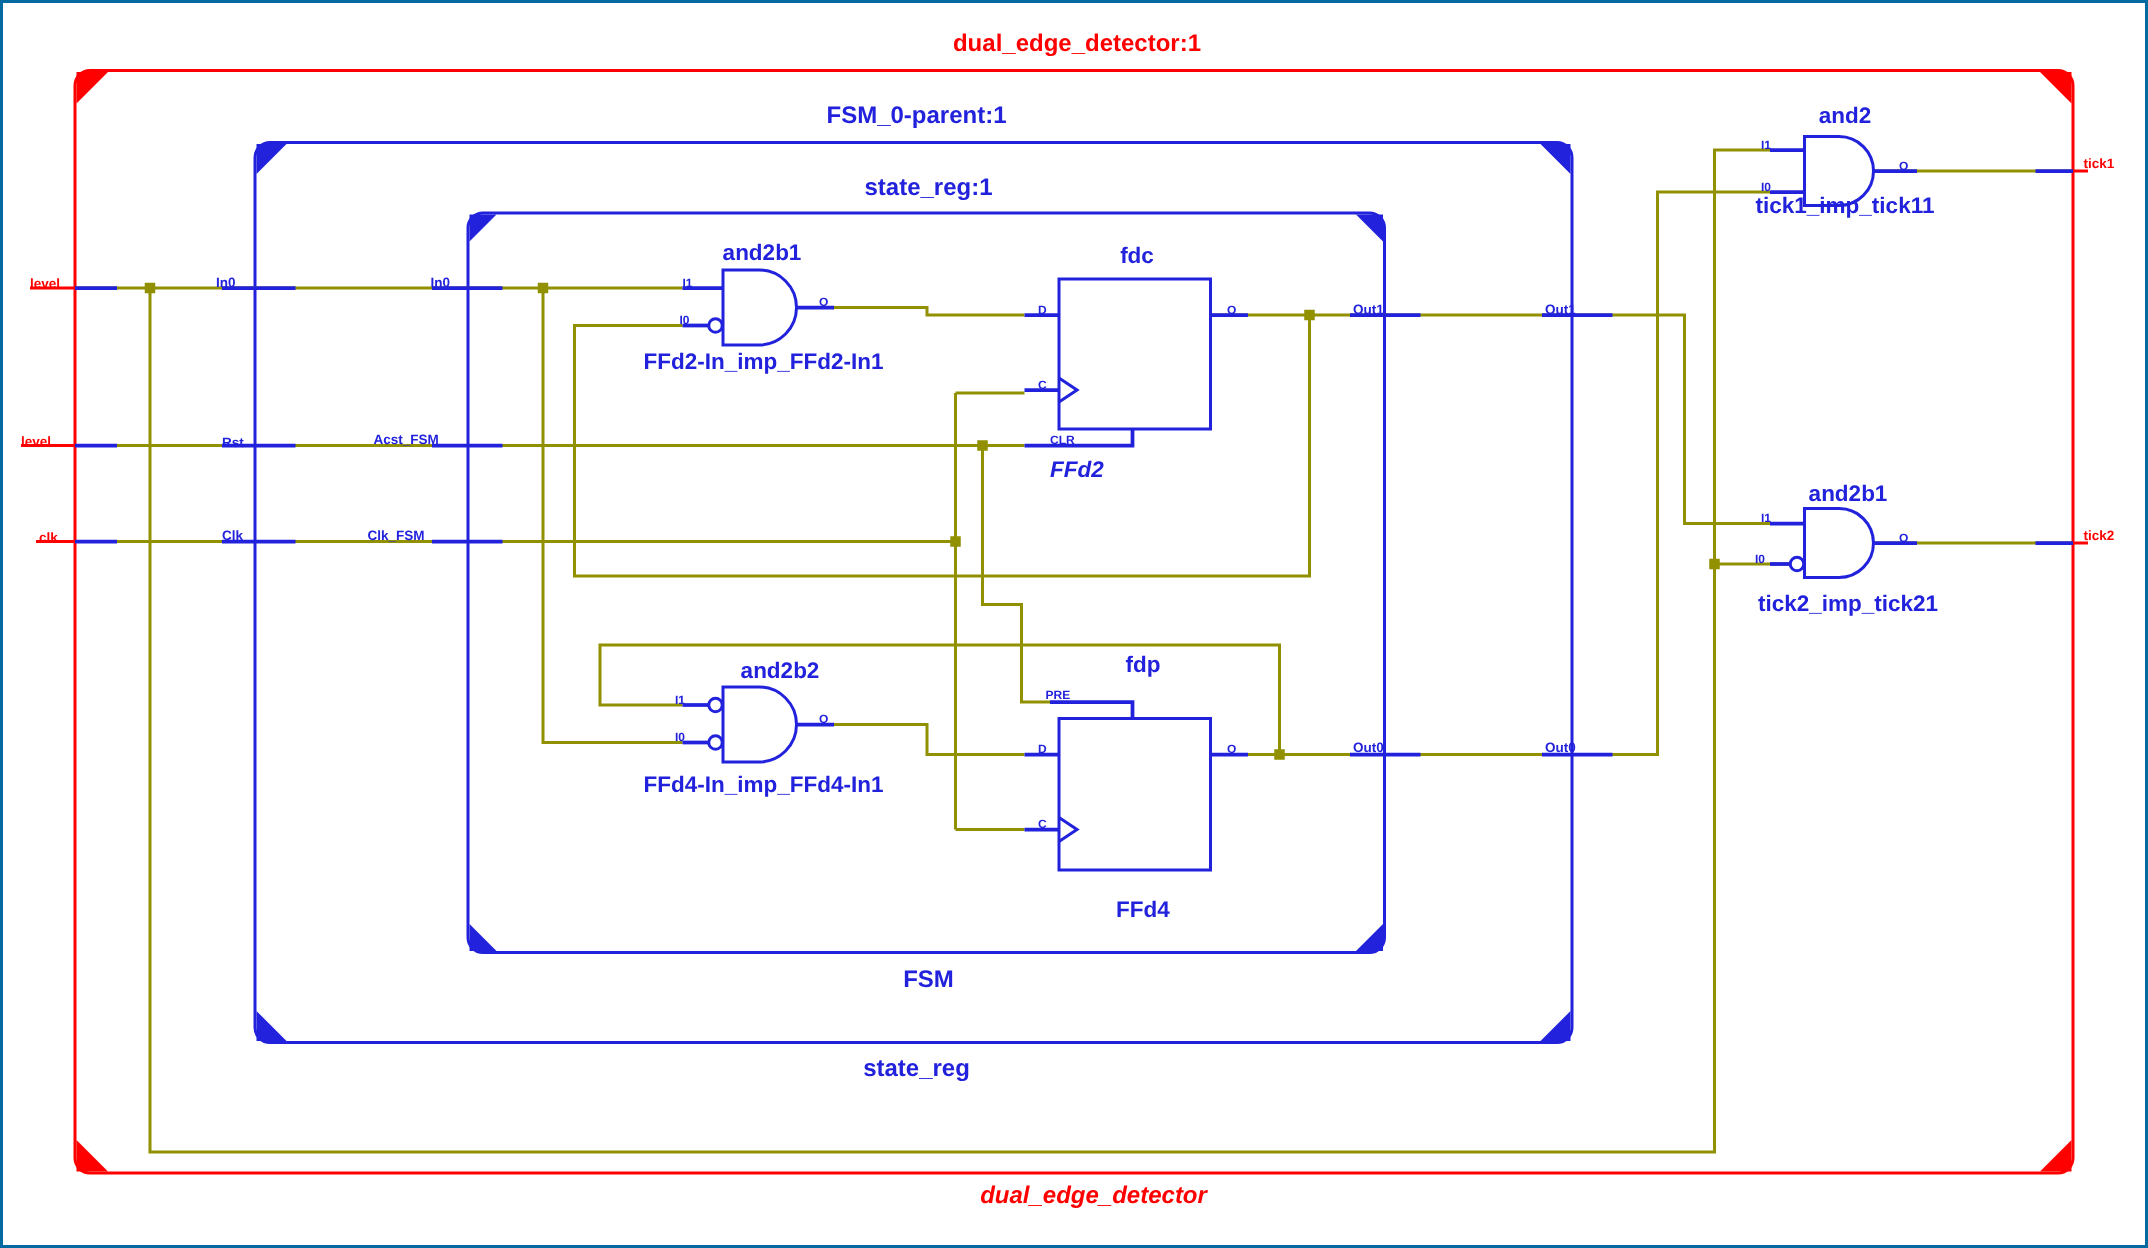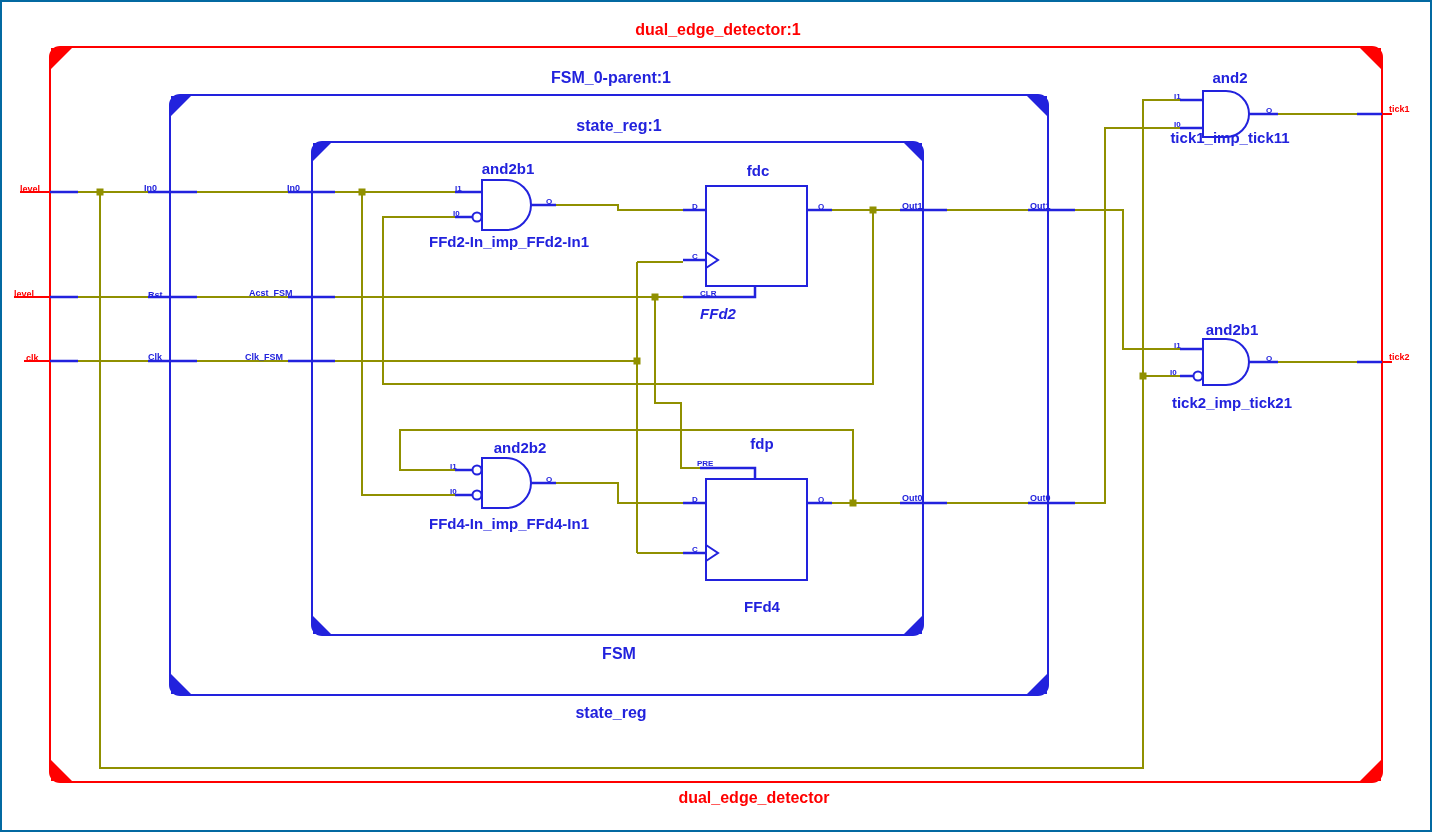--- a/index.html
+++ b/index.html
@@ -176,21 +176,21 @@
       <circle cx="1198" cy="376" r="4.5" fill="#ffffff"></circle>
       <path d="M1249,362 H1278" stroke-width="2.5"></path>
     </g>
   </svg>
 
   <div class="lbl big red c" style="left:716px;top:20px;">dual_edge_detector:1</div>
   <div class="lbl big blue c" style="left:609px;top:68px;">FSM_0-parent:1</div>
   <div class="lbl big blue c" style="left:617px;top:116px;">state_reg:1</div>
   <div class="lbl big blue c" style="left:617px;top:644px;">FSM</div>
   <div class="lbl big blue c" style="left:609px;top:703px;">state_reg</div>
-  <div class="lbl big red c" style="left:752px;top:788px;">dual_edge_detector</div>
+  <div class="lbl big red c" style="left:727px;top:788px;font-style:italic;">dual_edge_detector</div>
 
   <div class="lbl med blue c" style="left:506px;top:159px;">and2b1</div>
   <div class="lbl med blue c" style="left:507px;top:232px;">FFd2-In_imp_FFd2-In1</div>
   <div class="lbl med blue c" style="left:756px;top:161px;">fdc</div>
   <div class="lbl med blue c" style="left:716px;top:304px;font-style:italic;">FFd2</div>
   <div class="lbl med blue c" style="left:506px;top:438px;margin-left:12px;">and2b2</div>
   <div class="lbl med blue c" style="left:507px;top:514px;">FFd4-In_imp_FFd4-In1</div>
   <div class="lbl med blue c" style="left:760px;top:434px;">fdp</div>
   <div class="lbl med blue c" style="left:760px;top:597px;">FFd4</div>
   <div class="lbl med blue c" style="left:1228px;top:68px;">and2</div>

